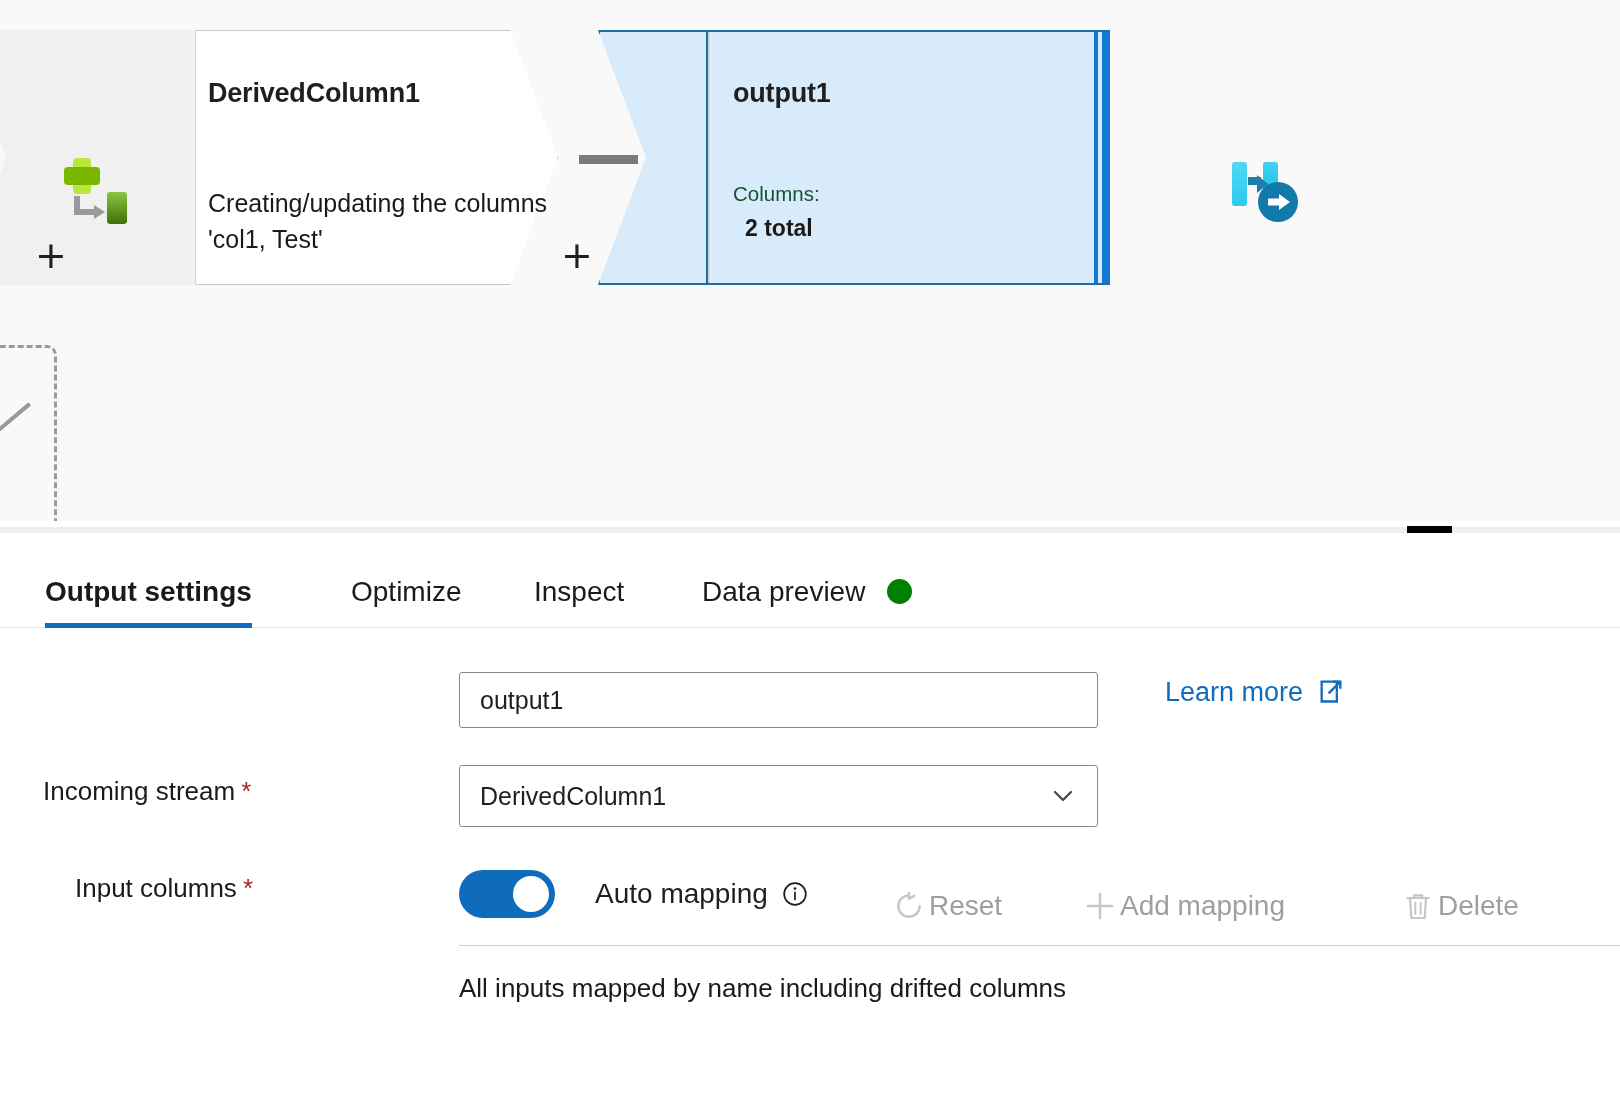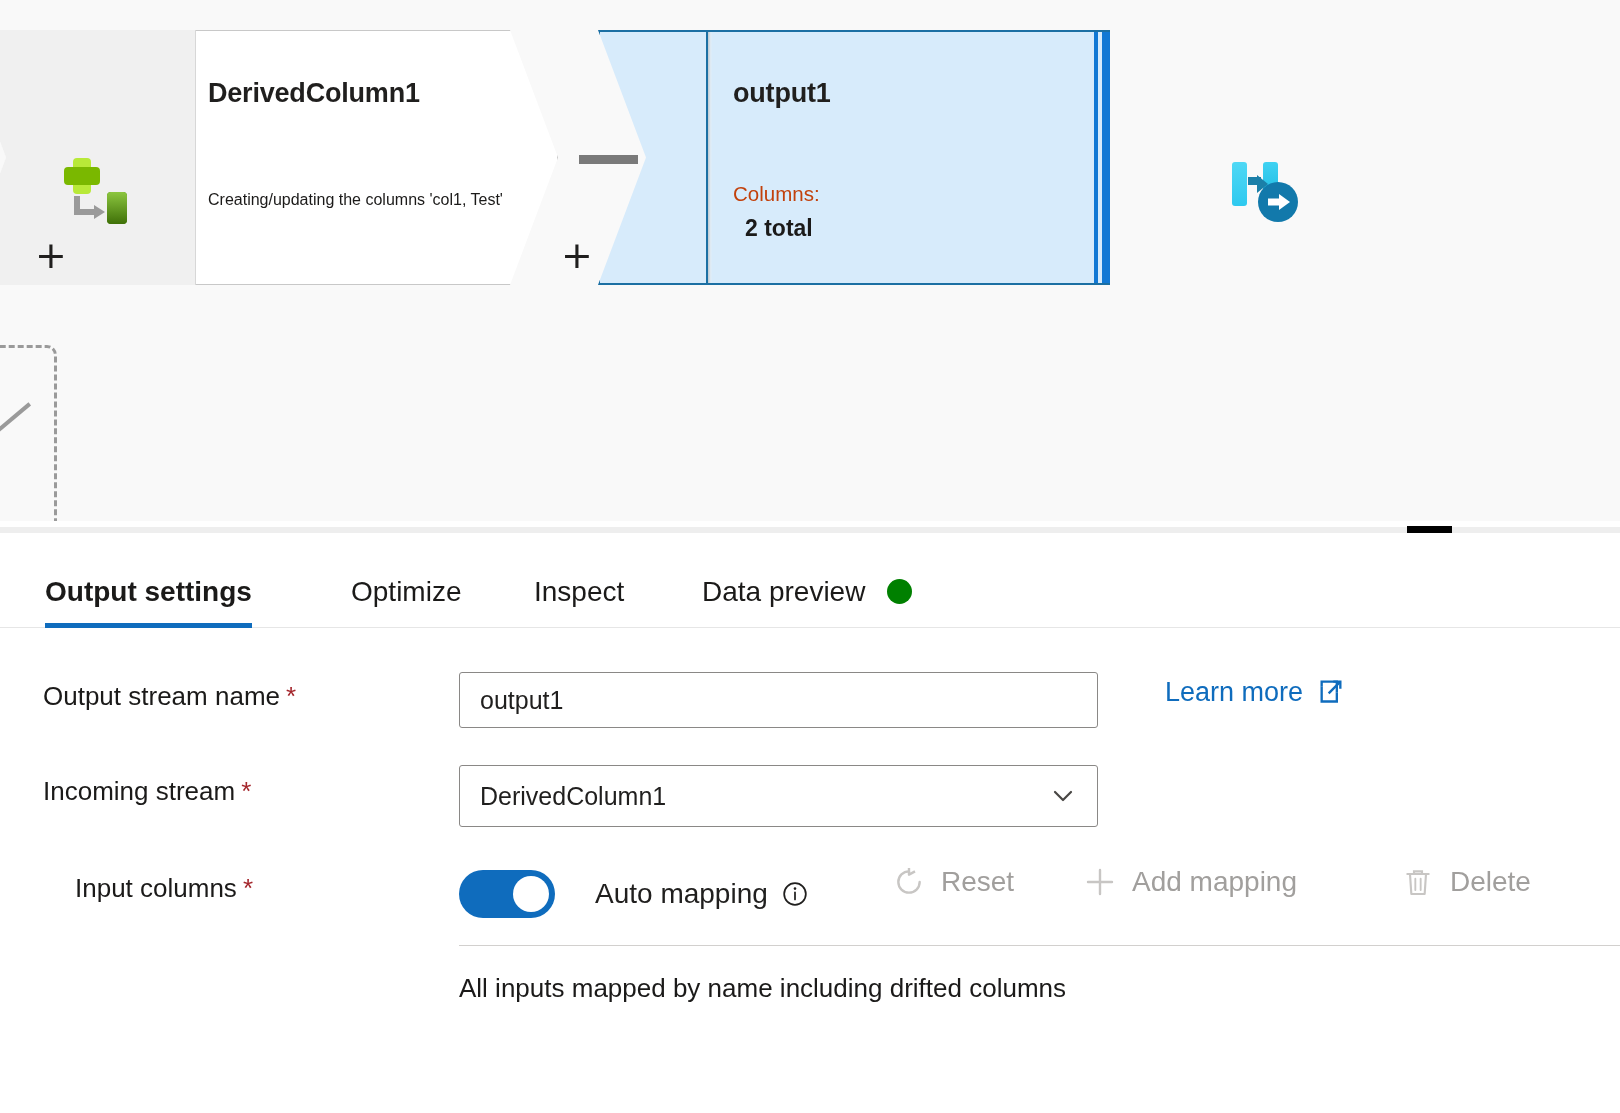--- a/index.html
+++ b/index.html
@@ -67,22 +67,22 @@
   #node-derived .title {
     position: absolute;
     left: 250px; top: 48px;
     font-size: 27px; color: #201f1e; font-weight: 600;
     letter-spacing: -0.2px;
   }
   #node-derived .subtitle {
     position: absolute;
     left: 250px; top: 155px;
     width: 345px;
-    font-size: 16px; color: #1b1a19;
-    line-height: 29px;
+    font-size: 25px; color: #1b1a19;
+    line-height: 36px;
   }
 
   
   #node-output { left: 598px; width: 512px; }
   #node-output .shape {
     background: #d7ebfb;
     border: 2px solid #1b6fa3;
     box-sizing: border-box;
     clip-path: polygon(0 0, 100% 0, 100% 100%, 0 100%, 48px 50%);
   }
@@ -105,21 +105,21 @@
   }
   #node-output .title {
     position: absolute;
     left: 135px; top: 48px;
     font-size: 27px; color: #201f1e; font-weight: 600;
     letter-spacing: -0.2px;
   }
   #node-output .cols-label {
     position: absolute;
     left: 135px; top: 152px;
-    font-size: 20.5px; color: #c2410c;
+    font-size: 20.5px; color: #14532d;
   }
   #node-output .cols-value {
     position: absolute;
     left: 135px; top: 185px;
     font-size: 23px; color: #1b1a19; font-weight: 600; margin-left: 12px;
   }
 
   
   .plus {
     position: absolute;
@@ -293,22 +293,22 @@
     width: 26px; height: 26px;
     margin-left: 14px;
     flex: 0 0 auto;
   }
 
   .cmd {
     position: absolute;
     top: 333px;
     height: 56px;
     display: flex;
-    align-items: flex-start;
-    gap: 16px;
+    align-items: flex-end;
+    gap: 4px;
     font-size: 28px;
     color: #a19f9d;
     white-space: nowrap;
     cursor: default;
   }
   .cmd .gl { width: 32px; height: 32px; flex: 0 0 auto; }
   #cmd-reset { left: 893px; }
   #cmd-add   { left: 1084px; }
   #cmd-delete{ left: 1402px; }
 
@@ -421,23 +421,20 @@
     <div class="tab" id="tab-inspect">
       <span>Inspect</span>
     </div>
 
     <div class="tab" id="tab-preview">
       <span>Data preview</span>
       <span class="status-dot"></span>
     </div>
   </div>
 
-  <div class="form-label" id="row-name-label">
-    <span>Output stream name</span><span class="req">*</span>
-  </div>
   <input class="textbox" id="input-stream-name" type="text" value="output1" style="">
 
   <div id="learn-more">
     <span>Learn more</span>
     <span class="ext">
       <svg width="28" height="28" viewBox="0 0 24 24" fill="none" xmlns="http://www.w3.org/2000/svg">
         <path d="M4 8 L4 21 L17 21 L17 13" stroke="#0f6cbd" stroke-width="2"></path>
         <path d="M4 8 L4 4 L17 4 L17 13" stroke="#0f6cbd" stroke-width="2"></path>
         <path d="M10 14 L20 4" stroke="#0f6cbd" stroke-width="2"></path>
         <path d="M14 4 L20 4 L20 10" stroke="#0f6cbd" stroke-width="2"></path>

